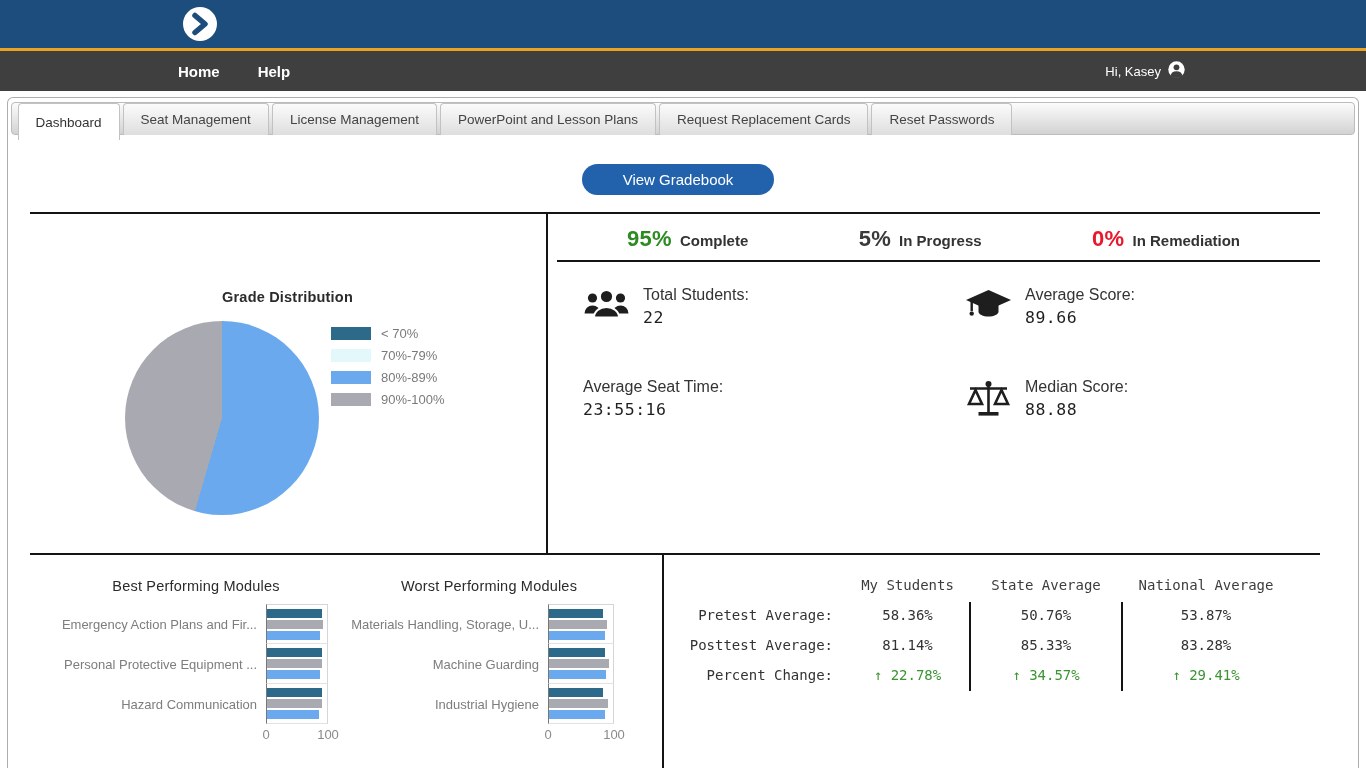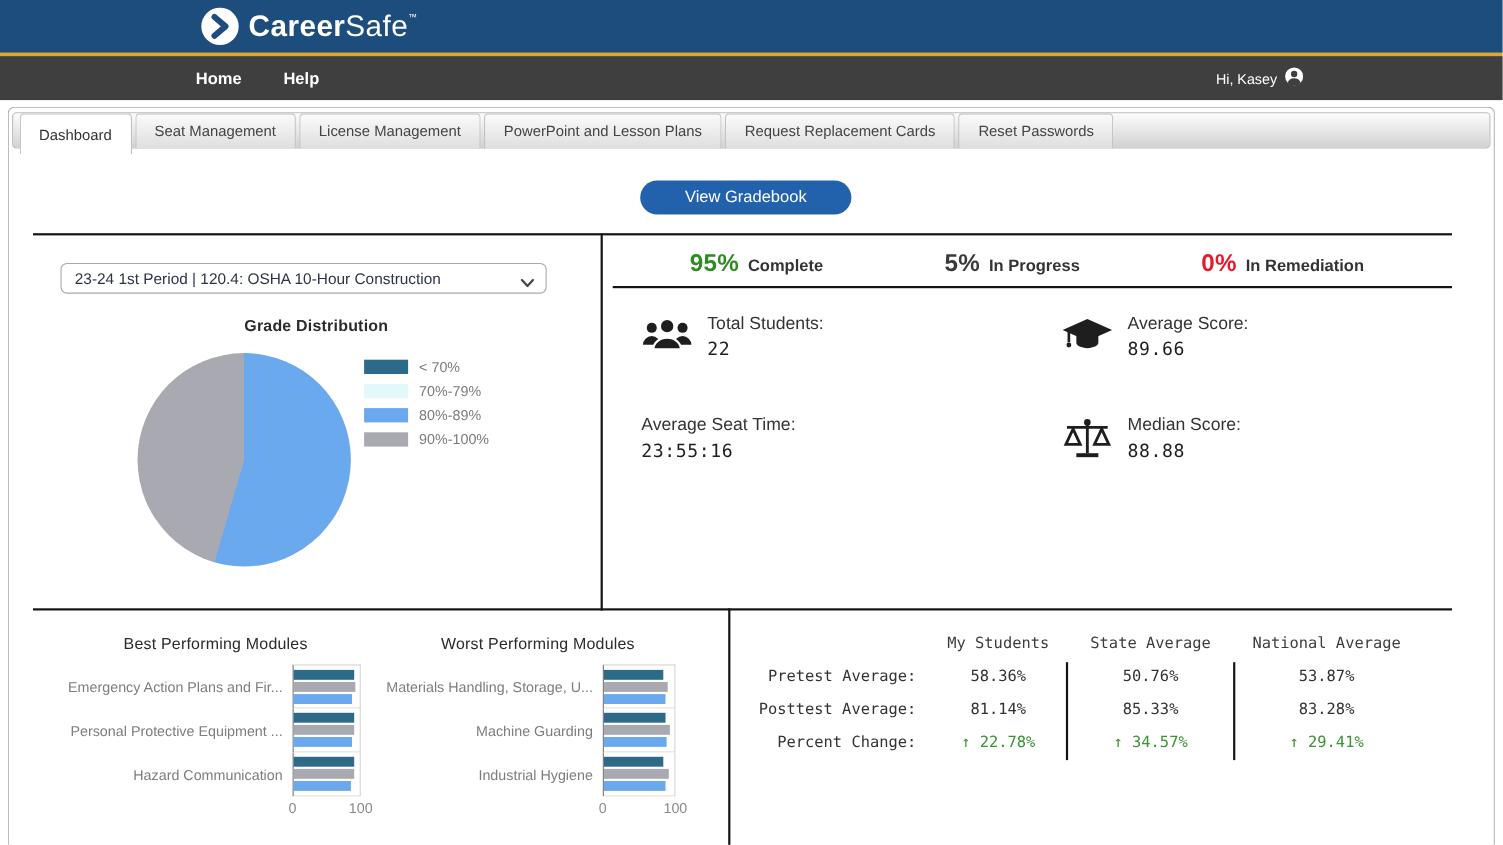--- a/index.html
+++ b/index.html
@@ -114,21 +114,20 @@
 <div class="frame">
 
   <div class="top">
     <div class="logo">
       <span>
         <svg width="36" height="36" viewBox="0 0 36 36">
             <circle cx="18" cy="18" r="17" fill="#fff"></circle>
             <path d="M13 9.5l10 8.5-10 8.5" fill="none" stroke="#1d4d7c" stroke-width="5.5" stroke-linecap="round" stroke-linejoin="round"></path>
           </svg>
       </span>
-      <span class="logo-text"><span class="b">Career</span><span class="l">Safe</span><span class="tm">™</span></span>
     </div>
   </div>
   <div class="gold"></div>
 
   <div class="navbar">
     <div class="nav-items">
       <span class="nav-item">Home</span>
       <span class="nav-item">Help</span>
     </div>
     <div class="greet">
@@ -157,30 +156,20 @@
   <button class="btn-gradebook">View Gradebook</button>
 
   <div class="bline hl1"></div>
   <div class="bline vl1"></div>
   <div class="bline hl2"></div>
   <div class="bline hl3"></div>
   <div class="bline vl2"></div>
   <div class="bline sep1"></div>
   <div class="bline sep2"></div>
 
-  <div class="sel-wrap">
-    <select>
-      <option>23-24 1st Period | 120.4: OSHA 10-Hour Construction</option>
-    </select>
-    <span class="sel-chev">
-      <svg width="13" height="9" viewBox="0 0 13 9">
-          <path d="M1.5 1.5 6.5 7l5-5.5" fill="none" stroke="#444" stroke-width="2" stroke-linecap="round" stroke-linejoin="round"></path>
-        </svg>
-    </span>
-  </div>
 
   <div class="sec-title" style="left:125px;top:289px;width:325px">Grade Distribution</div>
   <div class="pie" style="background: conic-gradient(rgb(45, 106, 138) 0%, rgb(45, 106, 138) 0%, rgb(227, 248, 251) 0%, rgb(227, 248, 251) 0%, rgb(106, 169, 238) 0%, rgb(106, 169, 238) 54.5%, rgb(169, 169, 178) 54.5%, rgb(169, 169, 178) 100%);"></div>
   <div class="legend">
       <div class="lg-row">
         <span class="lg-swatch" style="background: rgb(45, 106, 138);"></span>
         <span class="lg-label">&lt; 70%</span>
       </div>
       <div class="lg-row">
         <span class="lg-swatch" style="background: rgb(227, 248, 251);"></span>

